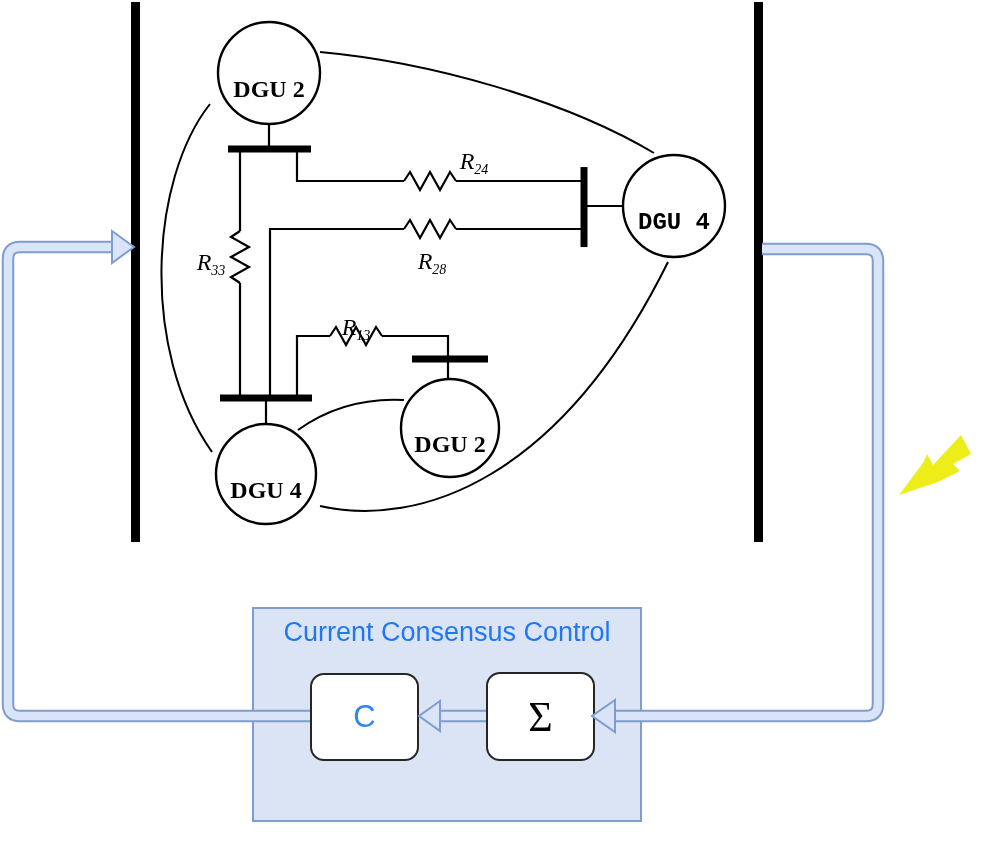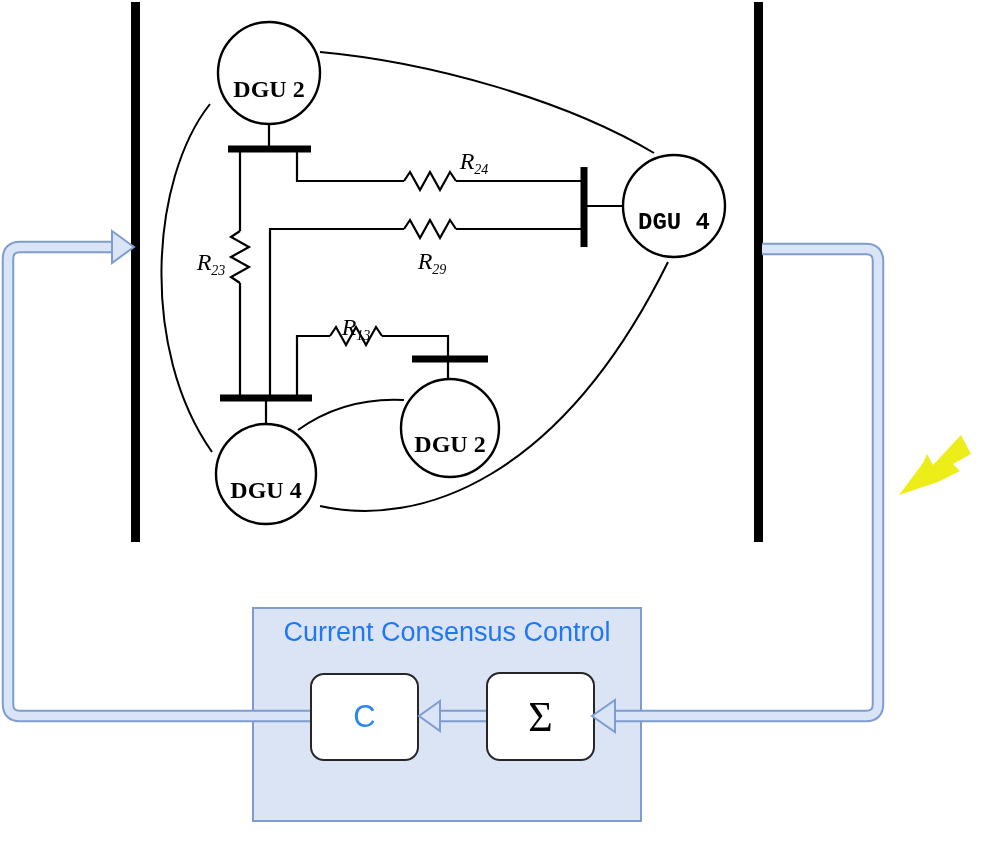--- a/index.html
+++ b/index.html
@@ -109,17 +109,17 @@
       <polygon points="440,701 419,716 440,731" fill="#D9E4F6" stroke="#7E9CCF" stroke-width="2"></polygon>
     </g>
   </svg>
 
   <div class="overlay dgu-label" style="left:269px;top:73px;">DGU 2</div>
   <div class="overlay dgu-label" style="left:674px;top:206px;font-family:Liberation Mono, monospace;">DGU 4</div>
   <div class="overlay dgu-label" style="left:450px;top:428px;">DGU 2</div>
   <div class="overlay dgu-label" style="left:266px;top:474px;">DGU 4</div>
 
   <div class="overlay r-label" style="left:434px;top:161px;margin-left:40px;"><span>R</span><sub>24</sub></div>
-  <div class="overlay r-label" style="left:432px;top:261px;"><span>R</span><sub>29</sub></div>
-  <div class="overlay r-label" style="left:211px;top:262px;"><span>R</span><sub>23</sub></div>
+  <div class="overlay r-label" style="left:432px;top:261px;"><span>R</span><sub>28</sub></div>
+  <div class="overlay r-label" style="left:211px;top:262px;"><span>R</span><sub>33</sub></div>
   <div class="overlay r-label" style="left:356px;top:327px;"><span>R</span><sub>13</sub></div>
 
 </div>
 
 </body></html>

